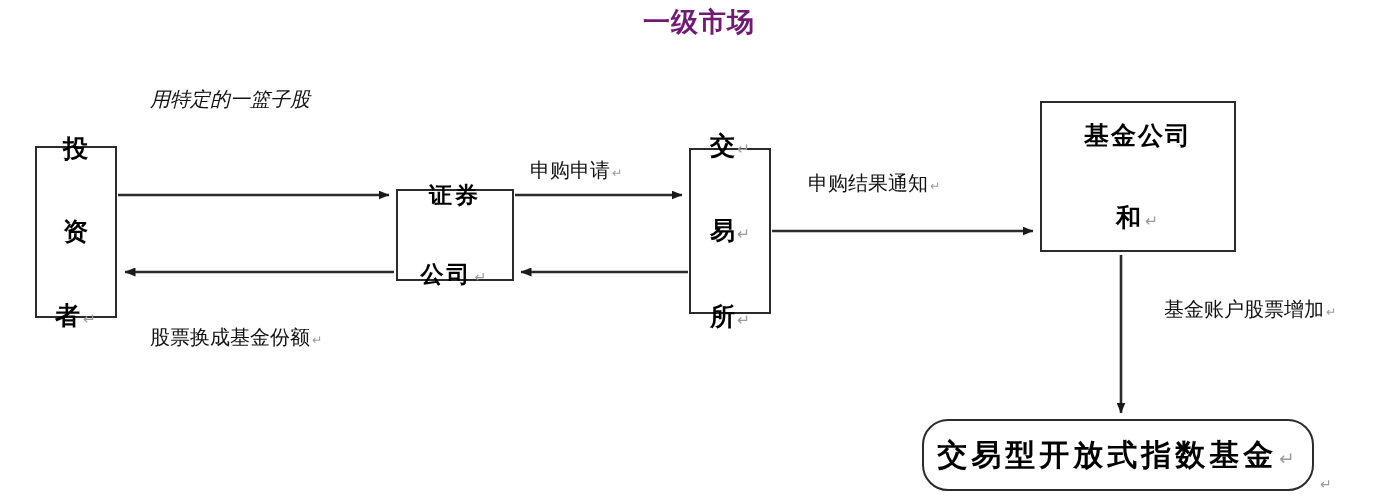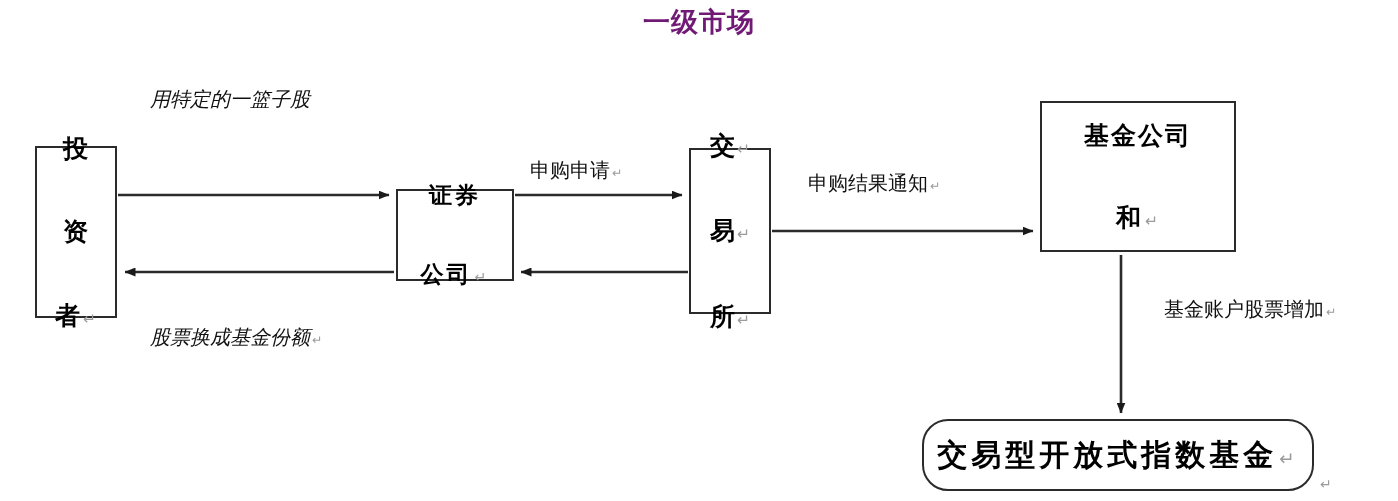--- a/index.html
+++ b/index.html
@@ -81,21 +81,21 @@
   .label {
     position: absolute;
     color: #111111;
     font-size: 20px;
     font-family: "DejaVu Sans", "Liberation Sans", sans-serif;
     white-space: nowrap;
     line-height: 1.55;
   }
   .label .ln { display: block; }
   #label-subscribe-basket { left: 150px; top: 84px; text-align: center; font-style: italic; }
-  #label-shares-to-units   { left: 150px; top: 322px; font-style: italic; }
+  #label-shares-to-units   { left: 150px; top: 322px; }
   #label-subscribe-request { left: 530px; top: 155px; }
   #label-subscribe-confirm { left: 536px; top: 298px; }
   #label-result-notice     { left: 808px; top: 168px; }
   #label-fund-scale        { left: 1164px; top: 291px; line-height: 1.85; }
 
   .lone-pilcrow {
     position: absolute;
     color: #9b9b9b;
     font-size: 14px;
     font-family: "DejaVu Sans", "Liberation Sans", sans-serif;

